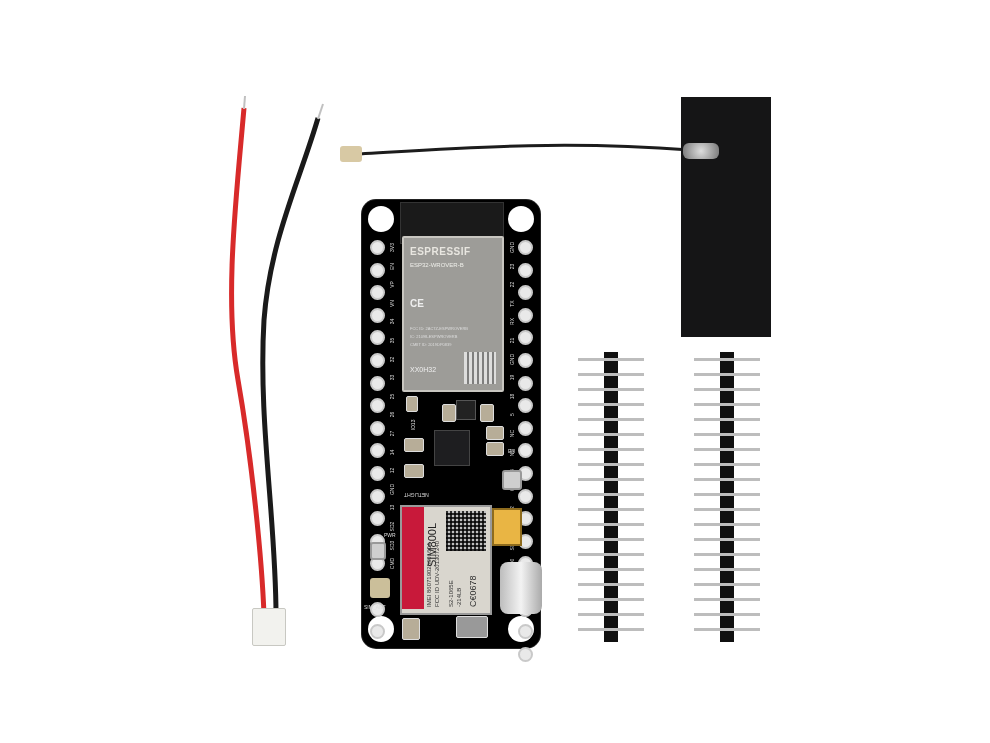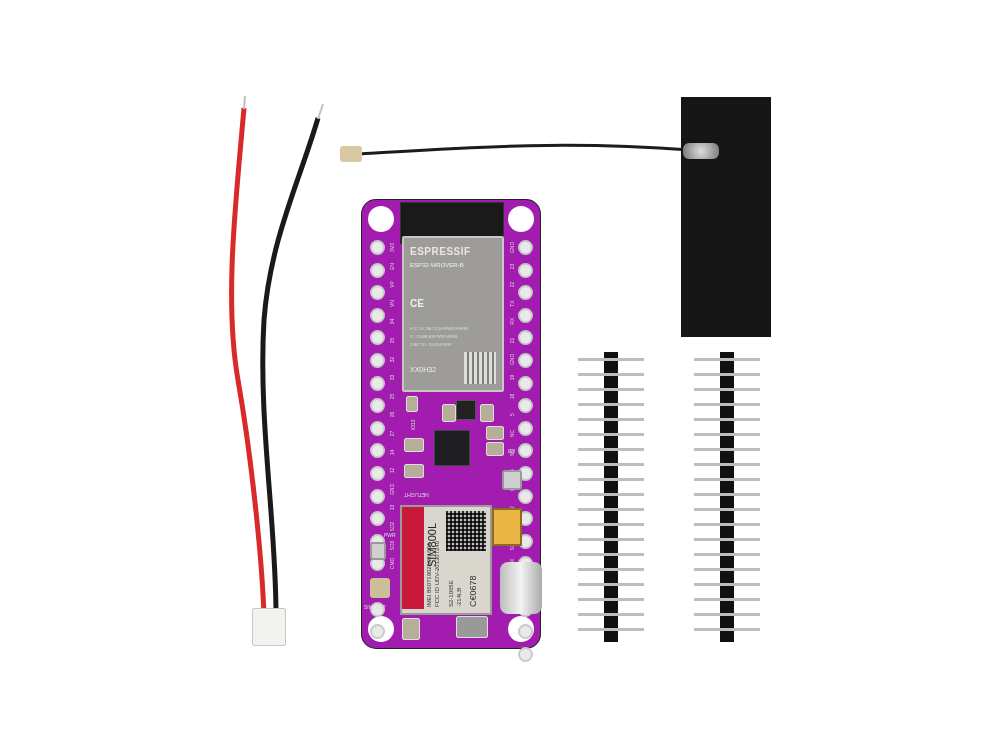--- a/index.html
+++ b/index.html
@@ -1,19 +1,19 @@
 <!DOCTYPE html>
 <html><head>
 <meta charset="utf-8">
 <style>
   html,body{margin:0;padding:0;background:#ffffff;}
   body{width:990px;height:743px;position:relative;overflow:hidden;font-family:"Liberation Sans",sans-serif;}
   .abs{position:absolute;}
   
-  .board{left:362px;top:200px;width:178px;height:448px;background:#a21caf;border-radius:14px;box-shadow:0 0 0 1px #222;}
+  .board{left:362px;top:200px;width:178px;height:448px;background:#000000;border-radius:14px;box-shadow:0 0 0 1px #222;}
   .hole{width:26px;height:26px;border-radius:50%;background:#ffffff;}
   .rf-shield{left:38px;top:2px;width:102px;height:40px;background:#1a1a1a;border:1px solid #333;}
   .esp-module{left:40px;top:36px;width:98px;height:152px;background:#9d9c98;border:2px solid #c8c6c0;border-radius:2px;}
   .esp-brand{position:absolute;left:6px;top:8px;font-size:10px;font-weight:bold;color:#e8e6e0;letter-spacing:0.5px;}
   .esp-model{position:absolute;left:6px;top:24px;font-size:6px;color:#efefea;}
   .esp-ce{position:absolute;left:6px;top:60px;font-size:10px;color:#eee;font-weight:bold;}
   .esp-fine{position:absolute;left:6px;font-size:4px;color:#ddd;}
   .esp-code{position:absolute;left:6px;top:128px;font-size:7px;color:#eee;}
   .esp-qr{position:absolute;right:6px;bottom:6px;width:32px;height:32px;background:
      repeating-linear-gradient(90deg,#eee 0 3px,#777 3px 5px),#999;opacity:.8;}

